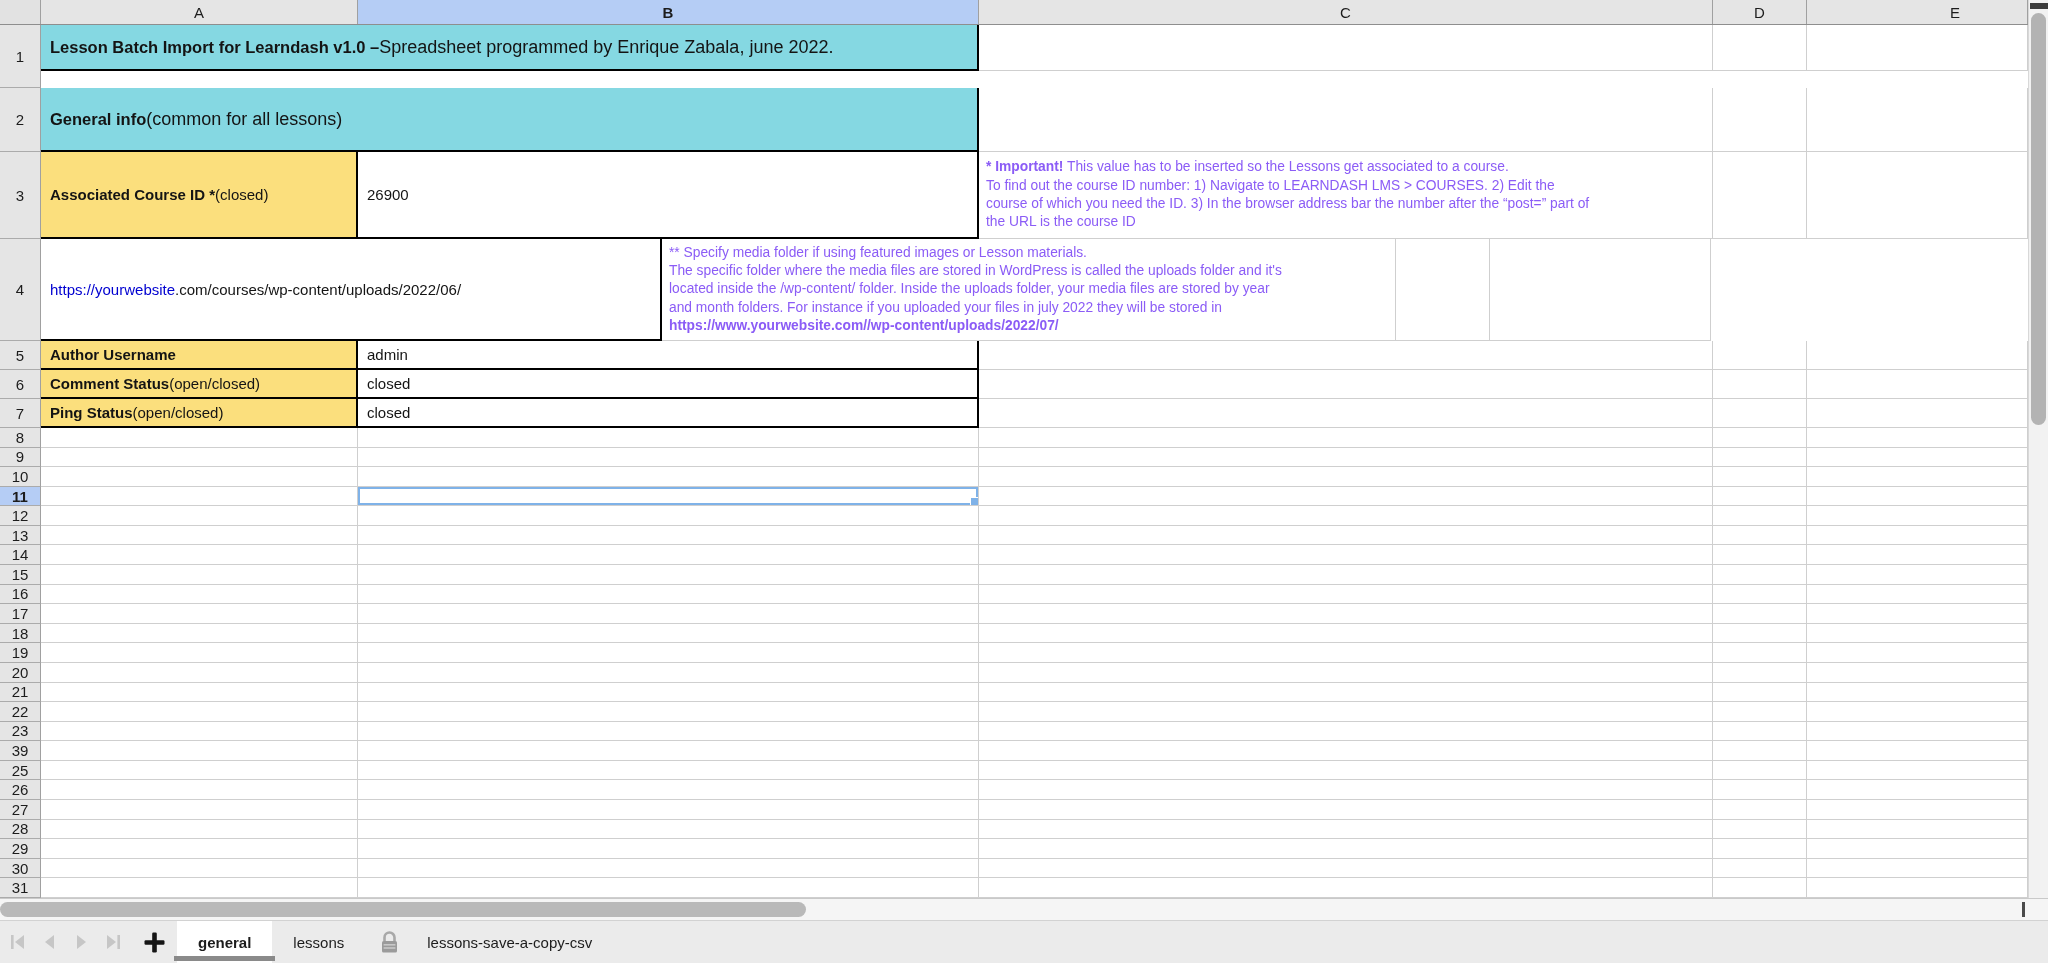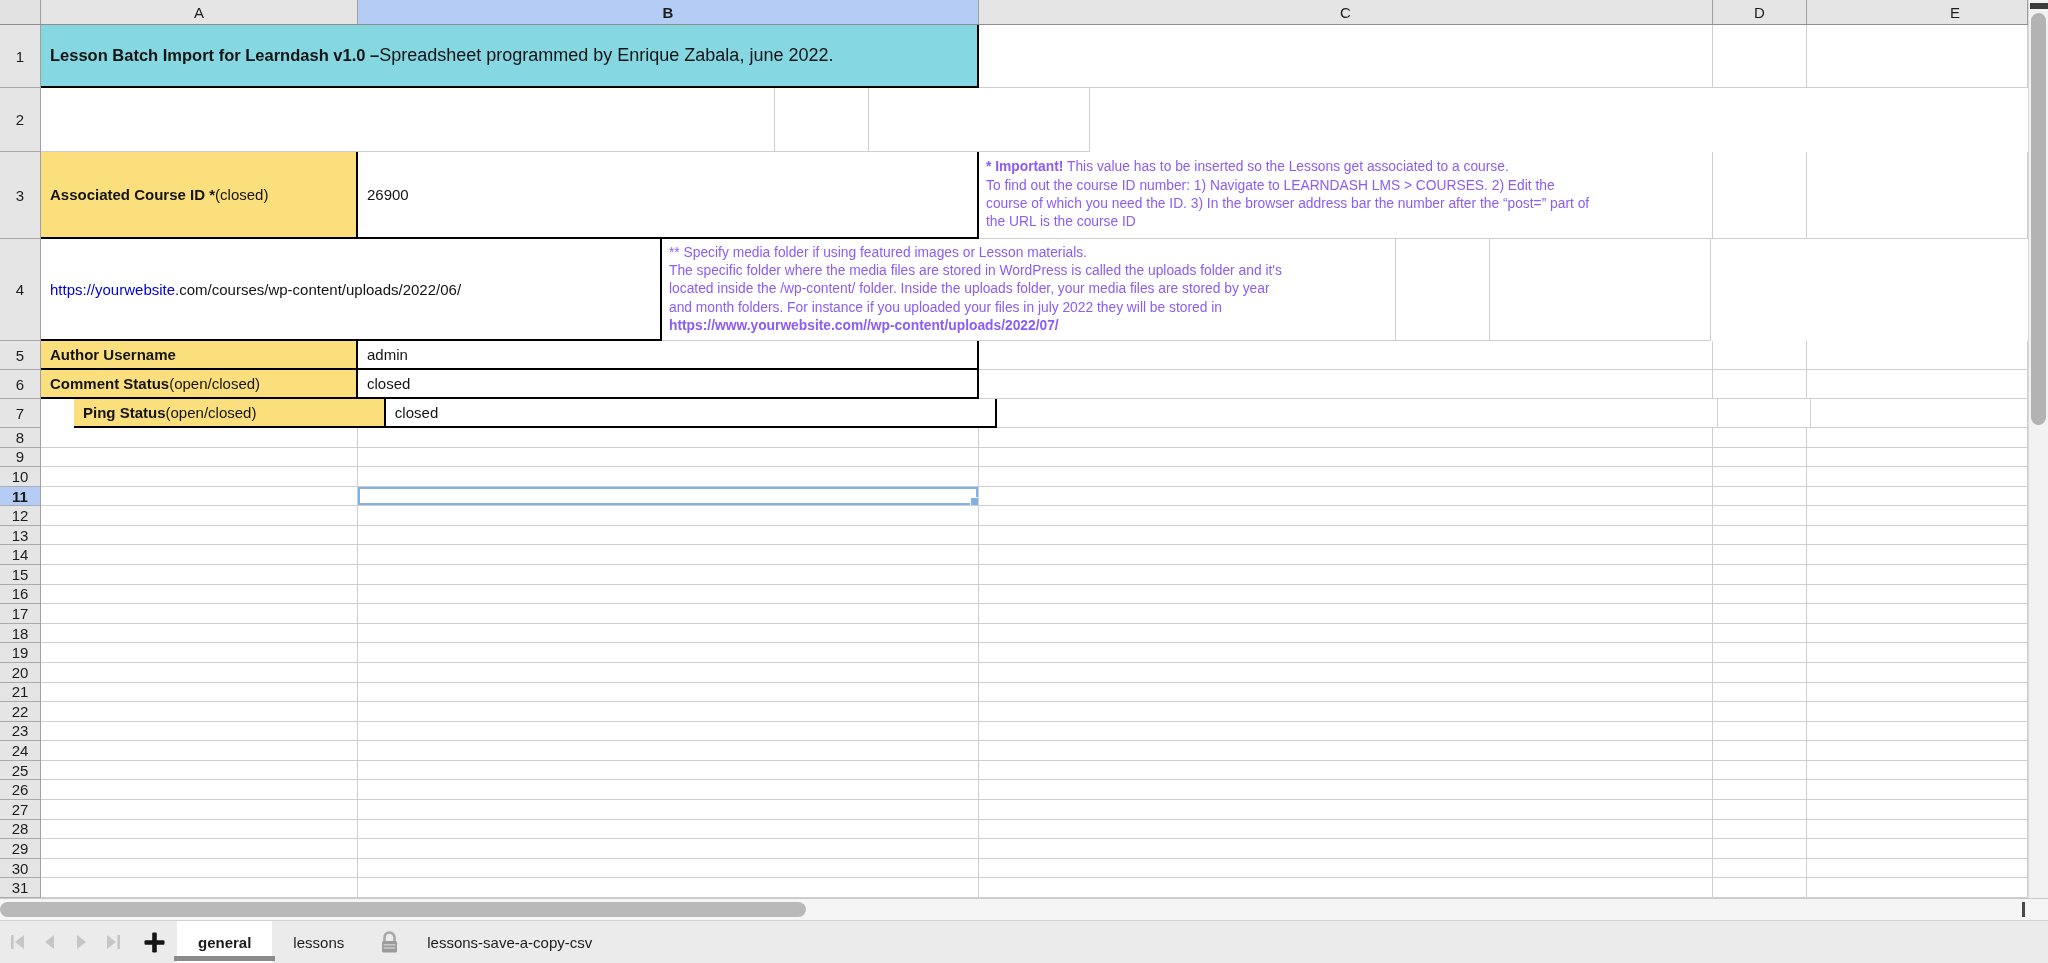--- a/index.html
+++ b/index.html
@@ -132,41 +132,45 @@
       <div class="rowhead">14</div>
       <div class="rowhead">15</div>
       <div class="rowhead">16</div>
       <div class="rowhead">17</div>
       <div class="rowhead">18</div>
       <div class="rowhead">19</div>
       <div class="rowhead">20</div>
       <div class="rowhead">21</div>
       <div class="rowhead">22</div>
       <div class="rowhead">23</div>
-      <div class="rowhead">24</div>
+      <div class="rowhead">39</div>
       <div class="rowhead">25</div>
       <div class="rowhead">26</div>
       <div class="rowhead">27</div>
       <div class="rowhead">28</div>
       <div class="rowhead">29</div>
       <div class="rowhead">30</div>
       <div class="rowhead">31</div>
     </div>
 
-  <div class="grow" style="top:25px;height:63px;">
+  <div class="grow" style="top:25px;height:46px;">
     <div class="cell w-ab cyan bk-r bk-b pad title-cell">
       <span class="b">Lesson Batch Import for Learndash v1.0 –</span>
         <span class="rest"> Spreadsheet programmed by Enrique Zabala, june 2022.</span>
     </div>
     <div class="cell w-c"></div>
     <div class="cell w-d"></div>
     <div class="cell w-e"></div>
   </div>
 
   <div class="grow" style="top:88px;height:64px;">
+    <div class="cell w-ab cyan bk-r bk-b pad title-cell">
+      <span class="b">General info</span>
+        <span class="rest"> (common for all lessons)</span>
+    </div>
     <div class="cell w-c"></div>
     <div class="cell w-d"></div>
     <div class="cell w-e"></div>
   </div>
 
   <div class="grow" style="top:152px;height:87px;">
     <div class="cell w-a yellow bk-r bk-b pad">
       <span class="b">Associated Course ID *</span>
         <span> (closed)</span>
     </div>
@@ -218,21 +222,21 @@
         <span> (open/closed)</span>
     </div>
     <div class="cell w-b bk-r bk-b pad">
         <span>closed</span>
       </div>
     <div class="cell w-c"></div>
     <div class="cell w-d"></div>
     <div class="cell w-e"></div>
   </div>
 
-  <div class="grow" style="top:399px;height:29px;padding-left:33px;">
+  <div class="grow" style="top:399px;height:29px;">
     <div class="cell w-a yellow bk-r bk-b pad">
       <span class="b">Ping Status</span>
         <span> (open/closed)</span>
     </div>
     <div class="cell w-b bk-r bk-b pad">
         <span>closed</span>
       </div>
     <div class="cell w-c"></div>
     <div class="cell w-d"></div>
     <div class="cell w-e"></div>

